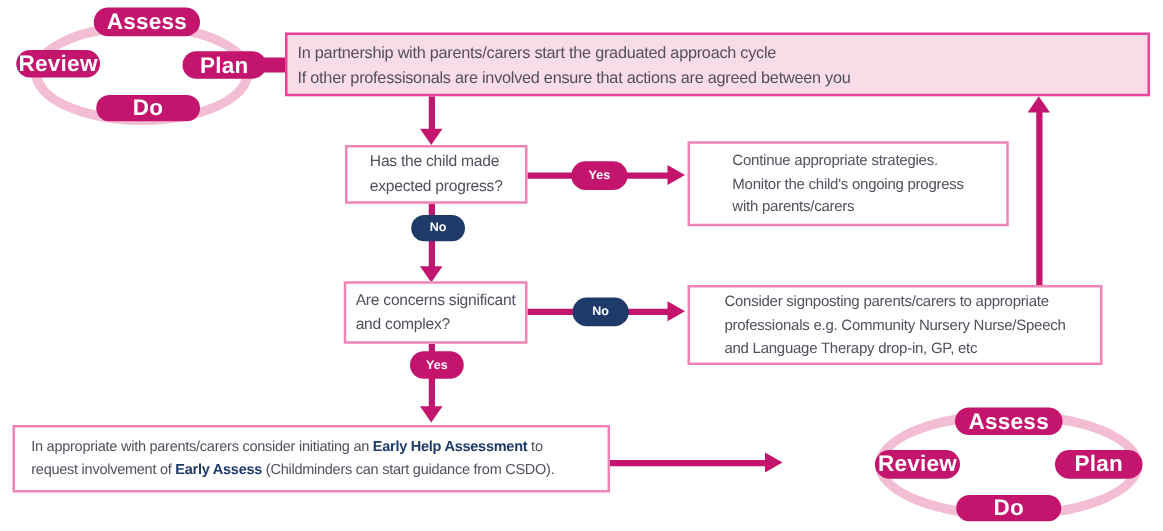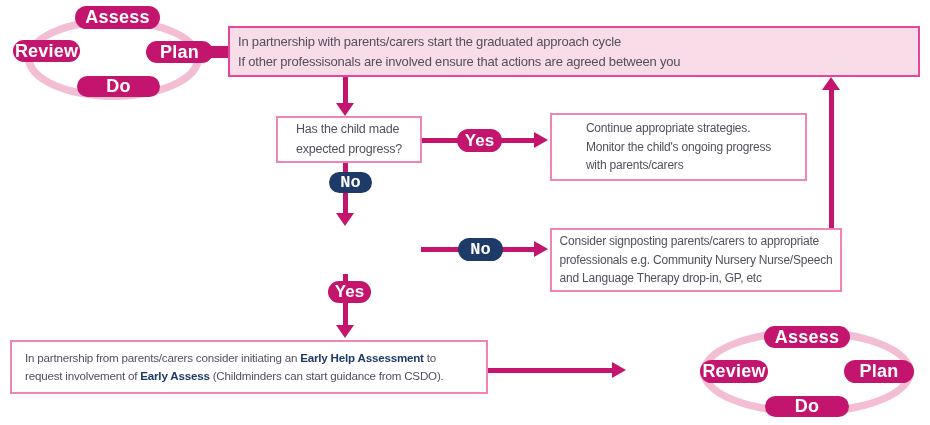--- a/index.html
+++ b/index.html
@@ -25,23 +25,23 @@
   .f12{font-size:12px;}
   .vline{position:absolute;width:5px;background:var(--magenta);z-index:1;}
   .hline{position:absolute;height:5px;background:var(--magenta);z-index:1;}
   .head-down{position:absolute;width:0;height:0;border-left:9px solid transparent;
        border-right:9px solid transparent;border-top:13px solid var(--magenta);z-index:1;}
   .head-up{position:absolute;width:0;height:0;border-left:9px solid transparent;
        border-right:9px solid transparent;border-bottom:13px solid var(--magenta);z-index:1;}
   .head-right{position:absolute;width:0;height:0;border-top:8px solid transparent;
        border-bottom:8px solid transparent;border-left:14px solid var(--magenta);z-index:1;}
   .tag{position:absolute;box-sizing:border-box;border-radius:12px;color:#fff;font-weight:bold;
-       font-size:17px;display:flex;align-items:center;justify-content:center;z-index:3;}
+       font-size:10px;display:flex;align-items:center;justify-content:center;z-index:3;}
   .tag-magenta{background:var(--magenta);}
-  .tag-navy{background:var(--navy);font-family:Liberation Mono, monospace;}
+  .tag-navy{background:var(--navy);}
   .note{position:absolute;font-size:12.5px;line-height:1.5;color:var(--text);white-space:pre-line;z-index:2;}
 </style>
 </head>
 <body>
 
 <div class="canvas">
 
   <div class="ring" style="left:25px;top:17px;width:177px;height:83px"></div>
   <div class="connector" style="left:200px;top:46px;width:30px;height:12px"></div>
   <div class="pill" style="left:75px;top:6px;width:85px;height:23px">Assess</div>
@@ -63,35 +63,37 @@
   <div class="tag tag-magenta" style="left:457px;top:129px;width:45px;height:23px">Yes</div>
 
   <div class="box f12" style="left:550px;top:113px;width:257px;height:68px">Continue appropriate strategies.
 Monitor the child's ongoing progress
 with parents/carers</div>
 
   <div class="vline" style="left:343px;top:162px;height:53px"></div>
   <div class="head-down" style="left:336px;top:213px"></div>
   <div class="tag tag-navy" style="left:329px;top:172px;width:43px;height:21px">No</div>
 
+  <div class="box" style="left:275px;top:225px;width:147px;height:50px">Are concerns significant
+and complex?</div>
 
   <div class="hline" style="left:421px;top:247px;width:114px"></div>
   <div class="head-right" style="left:534px;top:241px"></div>
   <div class="tag tag-navy" style="left:458px;top:238px;width:45px;height:23px">No</div>
 
-  <div class="box f12" style="left:550px;top:228px;width:292px;height:64px">Consider signposting parents/carers to appropriate
+  <div class="box f12" style="left:550px;top:228px;width:332px;height:64px">Consider signposting parents/carers to appropriate
 professionals e.g. Community Nursery Nurse/Speech
 and Language Therapy drop-in, GP, etc</div>
 
   <div class="vline" style="left:343px;top:274px;height:52px"></div>
   <div class="head-down" style="left:336px;top:325px"></div>
   <div class="tag tag-magenta" style="left:328px;top:281px;width:43px;height:22px">Yes</div>
 
   <div class="box leftbox" style="left:10px;top:340px;width:478px;height:54px">
-    <span class="flow"><span>In partnership from parents/carers consider initiating an </span><b>Early Help Assessment</b><span> to
+    <span class="flow"><span>In appropriate with parents/carers consider initiating an </span><b>Early Help Assessment</b><span> to
 request involvement of </span><b>Early Assess</b><span> (Childminders can start guidance from CSDO).</span></span>
   </div>
 
   <div class="hline" style="left:488px;top:368px;width:126px"></div>
   <div class="head-right" style="left:612px;top:362px"></div>
 
 
   <div class="vline" style="left:829px;top:88px;height:140px"></div>
   <div class="head-up" style="left:822px;top:77px"></div>
 

